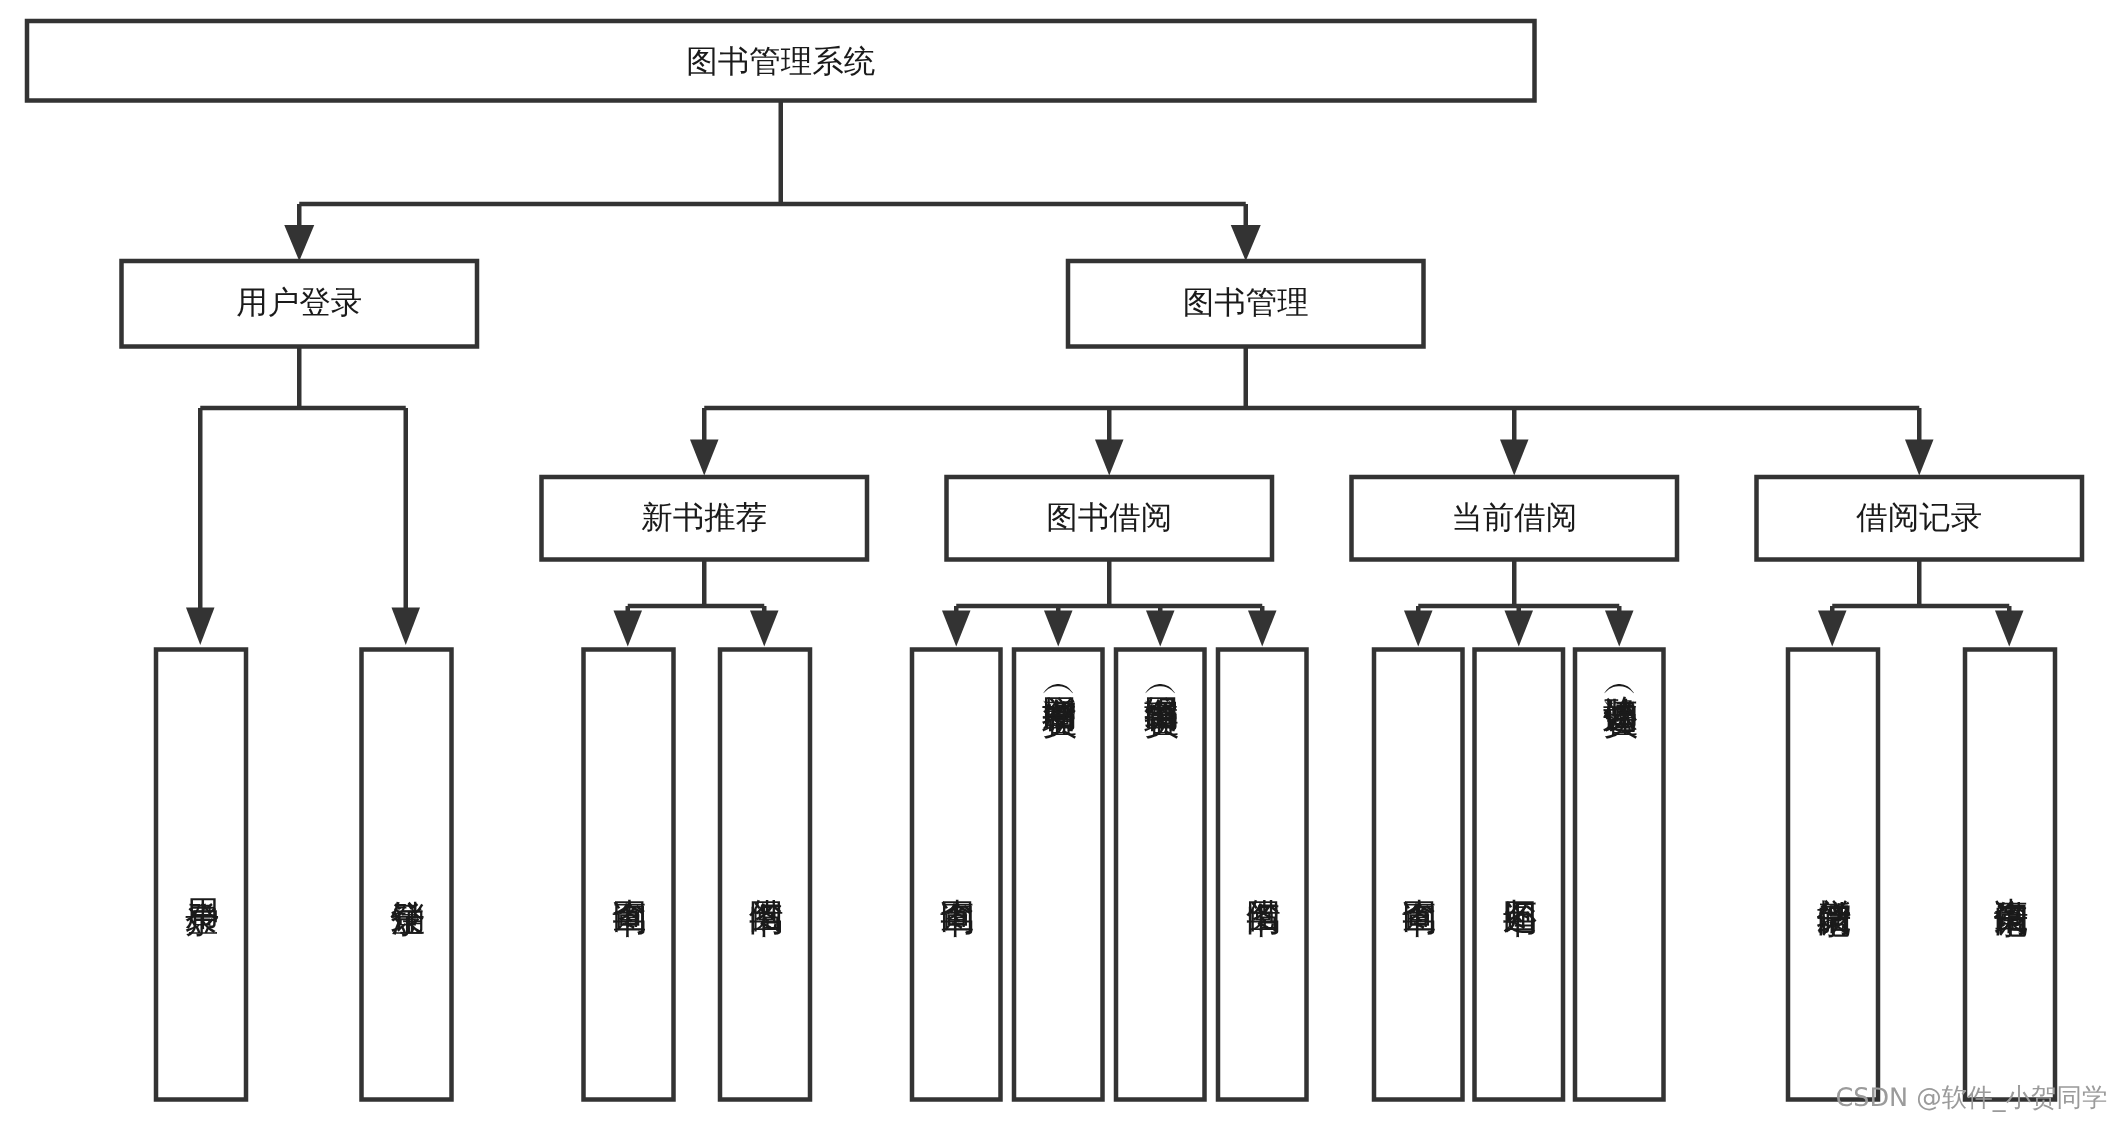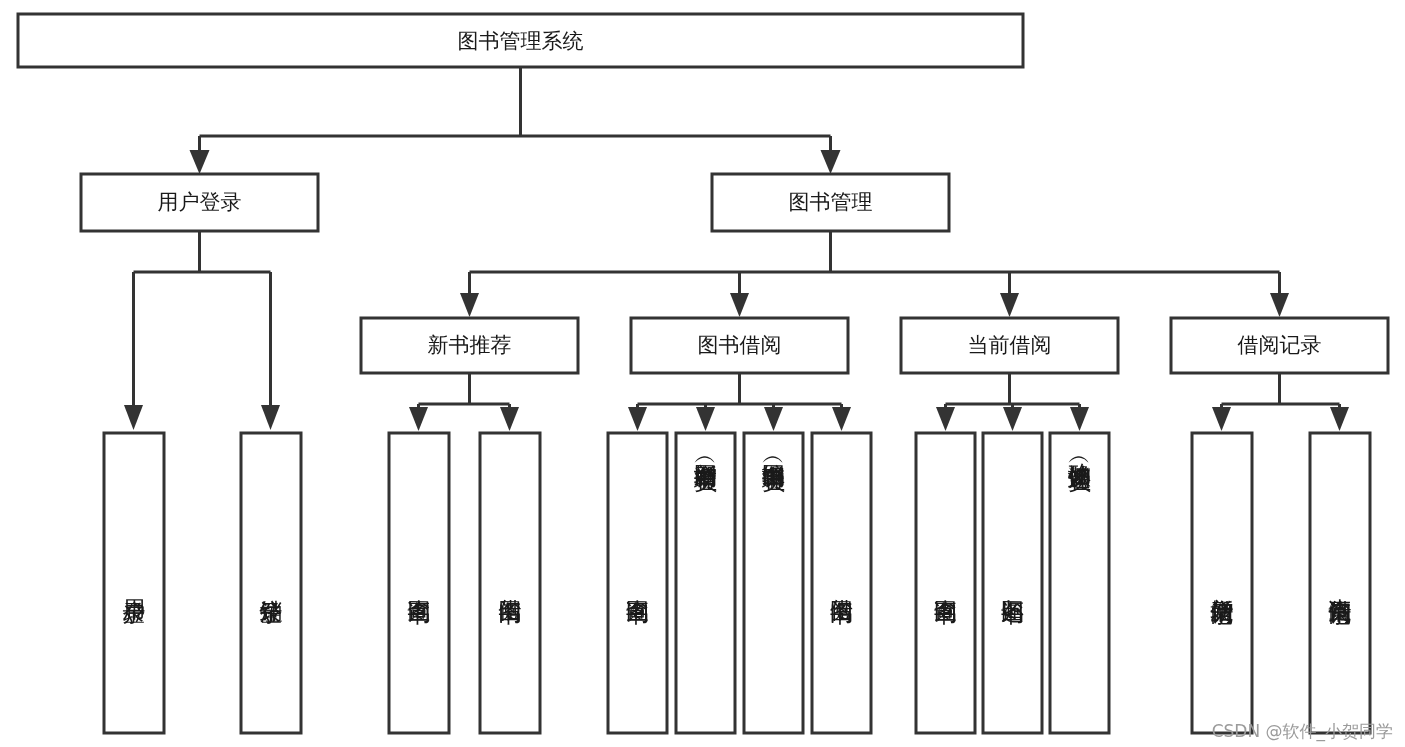--- a/index.html
+++ b/index.html
@@ -59,21 +59,21 @@
     text-orientation: upright;
     font-family: "DejaVu Sans", "Liberation Sans", sans-serif;
     font-size: 23px;
     line-height: 1.08;
     color: #1a1a1a;
     letter-spacing: 1px;
     white-space: nowrap;
   }
   .watermark {
     position: absolute;
-    right: 12px;
+    right: 0;
     bottom: 4px;
     font-family: "DejaVu Sans", "Liberation Sans", sans-serif;
     font-size: 17px;
     color: #9b9b9b;
     white-space: nowrap;
   }
 </style>
 </head>
 <body>
 

